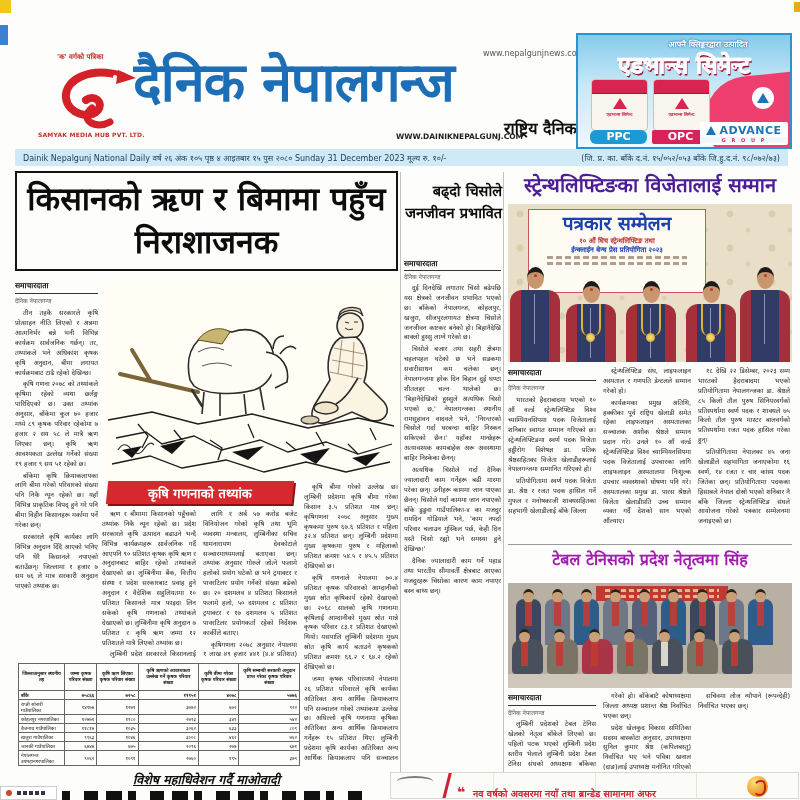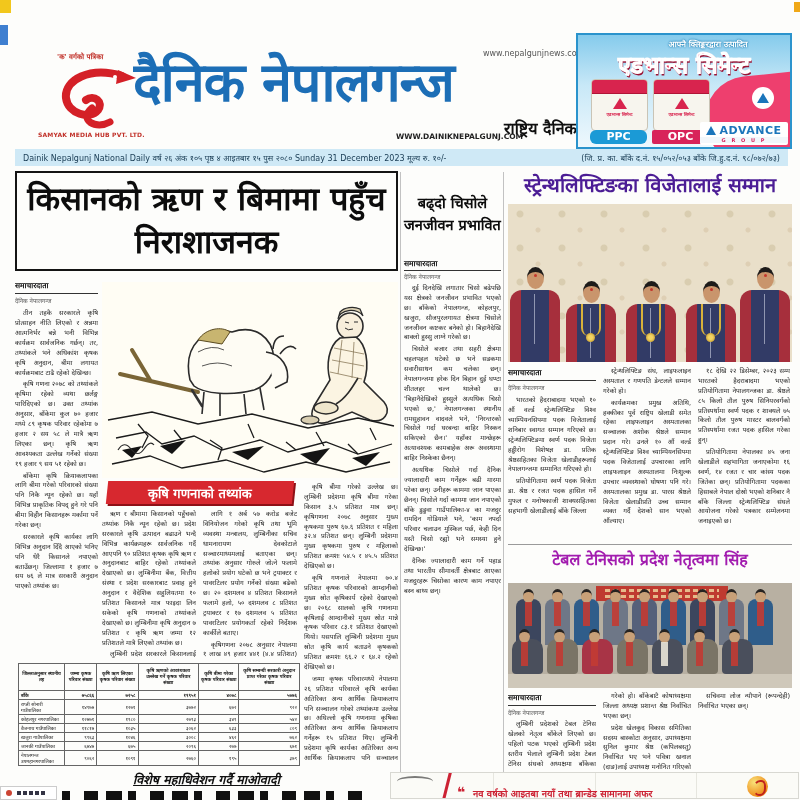--- a/index.html
+++ b/index.html
@@ -70,21 +70,21 @@
   #census tbody tr:first-child td{font-weight:700;}
   
   #maoist-kicker{position:absolute;left:15px;top:771px;width:383px;text-align:center;font-size:12.5px;
             font-style:italic;font-weight:700;text-decoration:underline;color:#111;}
   #cutoff-headline{position:absolute;left:40px;top:791px;width:330px;height:9px;
             background:repeating-linear-gradient(90deg,#111 0 16px,transparent 16px 22px,#111 22px 30px,transparent 30px 44px,#111 44px 58px,transparent 58px 66px);}
   
   .vrule{position:absolute;width:1px;background:#c2c2c2;}
   .hrule{position:absolute;height:1px;background:#9a9a9a;}
   
-  #cold-headline{position:absolute;left:403px;top:192px;width:99px;text-align:center;
+  #cold-headline{position:absolute;left:403px;top:180px;width:99px;text-align:right;
             font-size:14.5px;font-weight:800;line-height:1.55;color:#0c0c0c;}
   #cold-byline{position:absolute;left:404px;top:258px;width:97px;}
   
   #s1-headline{position:absolute;left:508px;top:171px;width:284px;text-align:center;
             font-size:20px;font-weight:800;color:#4c1d95;white-space:nowrap;}
   #photo1{position:absolute;left:508px;top:204px;width:284px;height:158px;background:#e9dfc9;overflow:hidden;
             background-image:radial-gradient(circle at 12px 10px,#d9cdb0 3px,transparent 4px),
                              radial-gradient(circle at 30px 26px,#decfb4 2px,transparent 3px);
             background-size:42px 34px;}
   #ph1-banner{position:absolute;left:20px;top:5px;width:178px;height:84px;background:#fdfbf2;
@@ -380,20 +380,27 @@
   <div class="bodycol" style="left:404px;top:284px;width:97px;height:510px;">
       <p class="para">दुई दिनदेखि लगातार चिसो बढेपछि यस क्षेत्रको जनजीवन प्रभावित भएको छ। बाँकेको नेपालगन्ज, कोहलपुर, खजुरा, सौजपुरलगायत क्षेत्रमा चिसोले जनजीवन कष्टकर बनेको हो। बिहानैदेखि बाक्लो हुस्सु लाग्ने गरेको छ।</p>
       <p class="para">चिसोले बजार तथा सहरी क्षेत्रमा चहलपहल घटेको छ भने सडकमा सवारीसाधन कम चलेका छन्। नेपालगन्जमा हरेक दिन बिहान दुई घण्टा शीतलहर चल्न थालेको छ। 'बिहानैदेखिको हुस्सुले अत्यधिक चिसो भएको छ,' नेपालगन्जका स्थानीय रामसुहावन वादवले भने, 'निरन्तरको चिसोले गर्दा घरबन्दा बाहिर निस्कन सकिएको छैन।' यहाँका मान्छेहरू अत्यावश्यक कामबाहेक अरू अवस्थामा बाहिर निस्केका छैनन्।</p>
       <p class="para">अत्यधिक चिसोले गर्दा दैनिक ज्यालादारी काम गर्नेहरू बढी मारमा परेका छन्। उनीहरू काममा जान पाएका छैनन्। चिसोले गर्दा काममा जान नपाएको बाँके डुडुवा गाउँपालिका-४ का मजदुर रामदिन गोडियाले भने, 'काम नपर्दा परिवार चलाउन मुस्किल पर्छ, केही दिन यस्तै चिसो रह्यो भने समस्या हुने देखिन्छ।'</p>
       <p class="para">दैनिक ज्यालादारी काम गर्ने पहाड तथा भारतीय सीमावर्ती क्षेत्रबाट आएका मजदुरहरू चिसोका कारण काम नपाएर बस्न बाध्य छन्।</p>
     </div>
 
   <div id="s1-headline">स्ट्रेन्थलिफ्टिङका विजेतालाई सम्मान</div>
 
   <div id="photo1">
+    <div id="ph1-banner">
+      <div class="b1">पत्रकार सम्मेलन</div>
+      <div class="b2">१० औं घिच स्ट्रेन्थलिफ्टिङ तथा</div>
+      <div class="b3">ईन्क्लाईन बेन्च प्रेस प्रतियोगिता २०२३</div>
+      <div class="tinyline"></div>
+      <div class="tinyline"></div>
+    </div>
     <div class="ph1-person ph1-tall" style="left:2px;">
       <div class="ph1-head"></div>
         <div class="ph1-torso"></div>
     </div>
     <div class="ph1-person" style="left:58px;">
       <div class="ph1-head"></div>
       <div class="ph1-torso">
           <span class="medal"></span>
         </div>
     </div>
@@ -472,19 +479,19 @@
 
   </div>
 
   <div id="ad-bottom">
     <div class="col-line" style="left:25%;"></div>
       <div class="col-line" style="left:50%;"></div>
       <div class="col-line" style="left:75%;"></div>
     <div class="gray-logo"></div>
     <div class="red-slash"></div>
     <span class="quote">❝</span>
-    <div class="ad-text">नव वर्षको आइतबा नयाँ तथा ब्रान्डेड सामानमा अफर</div>
+    <div class="ad-text">नव वर्षको अवसरमा नयाँ तथा ब्रान्डेड सामानमा अफर</div>
     <div class="orange-logo"></div>
   </div>
 
   <div id="corner-box"></div>
 
 </div>
 
 </body></html>

